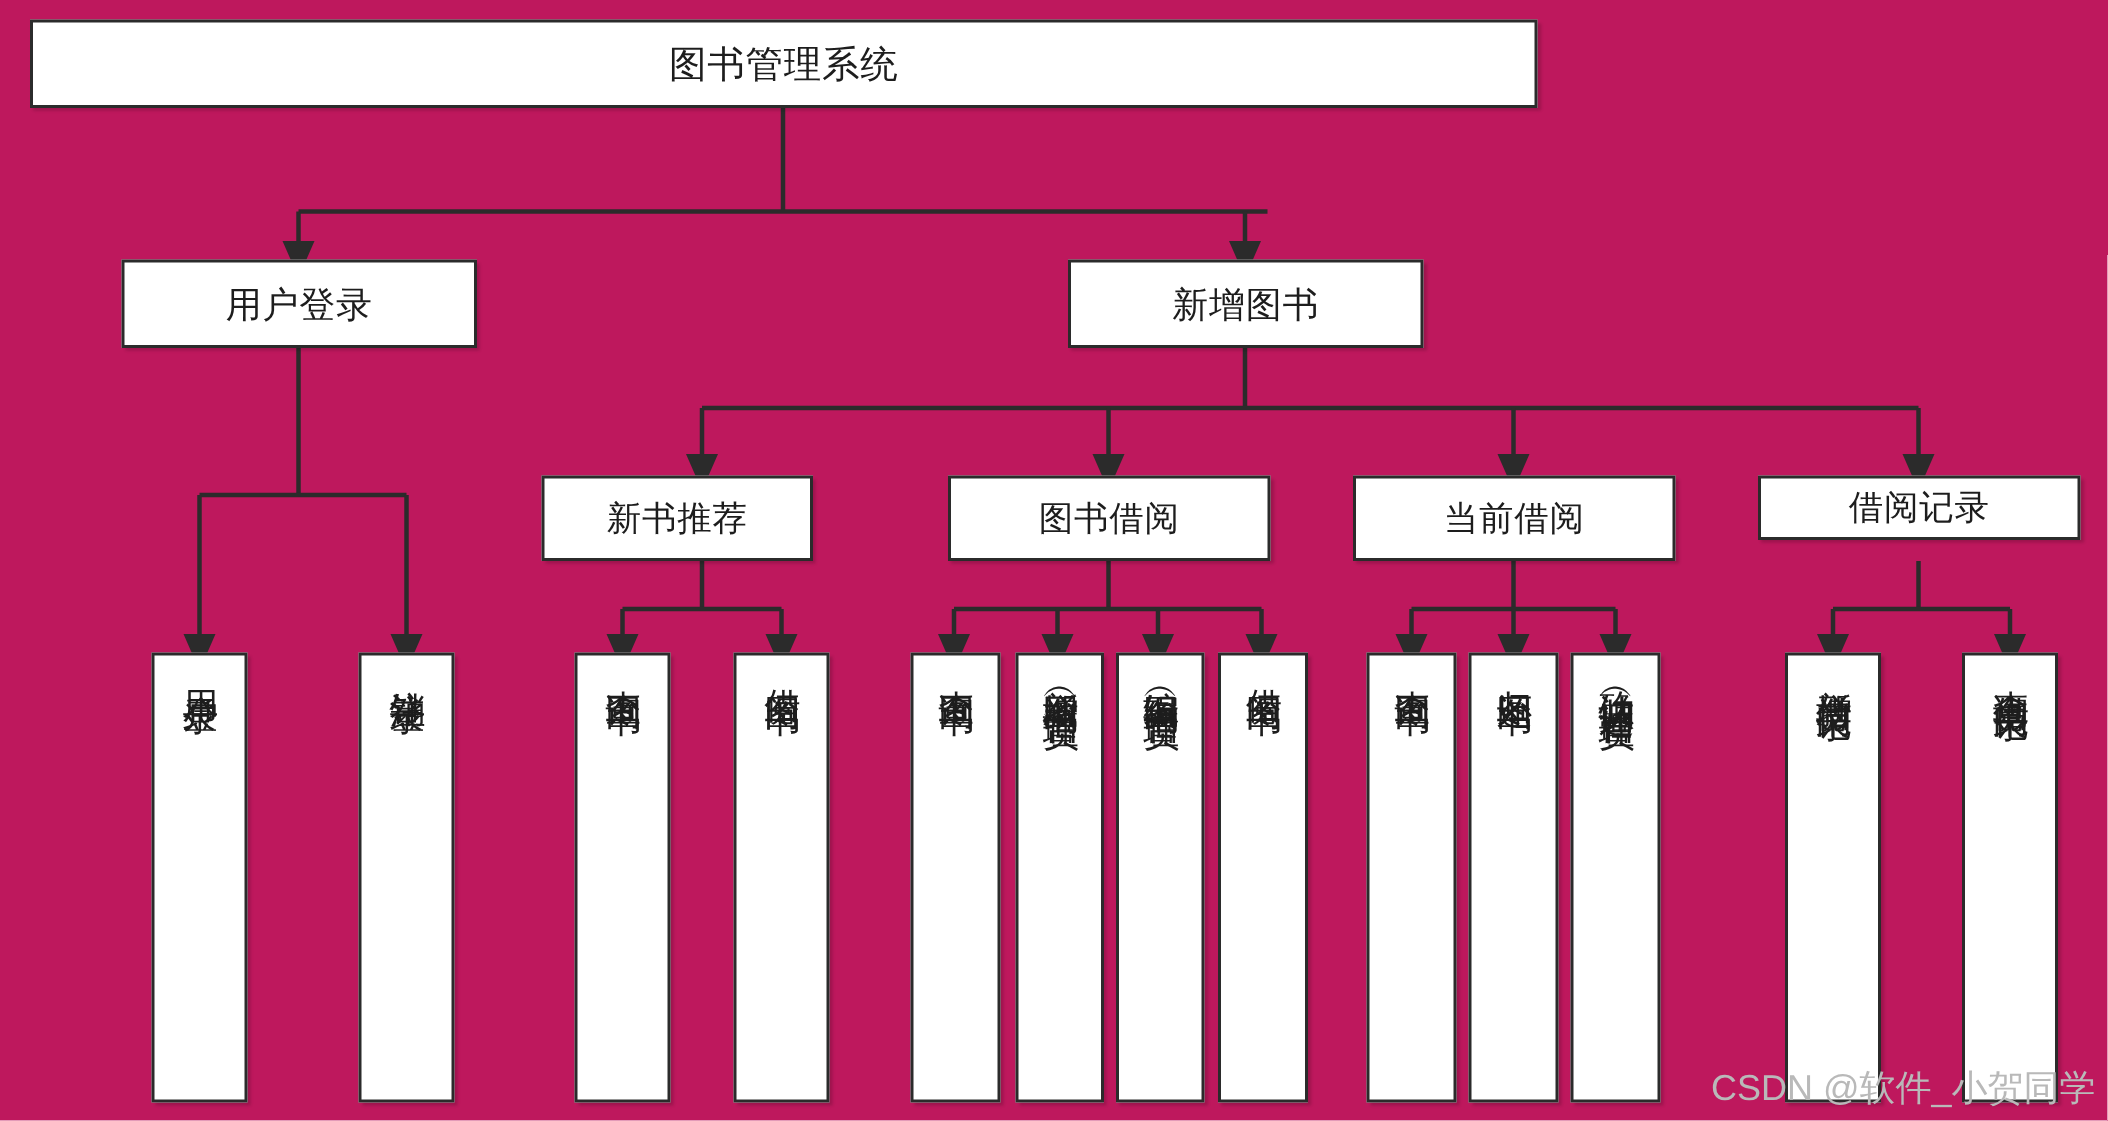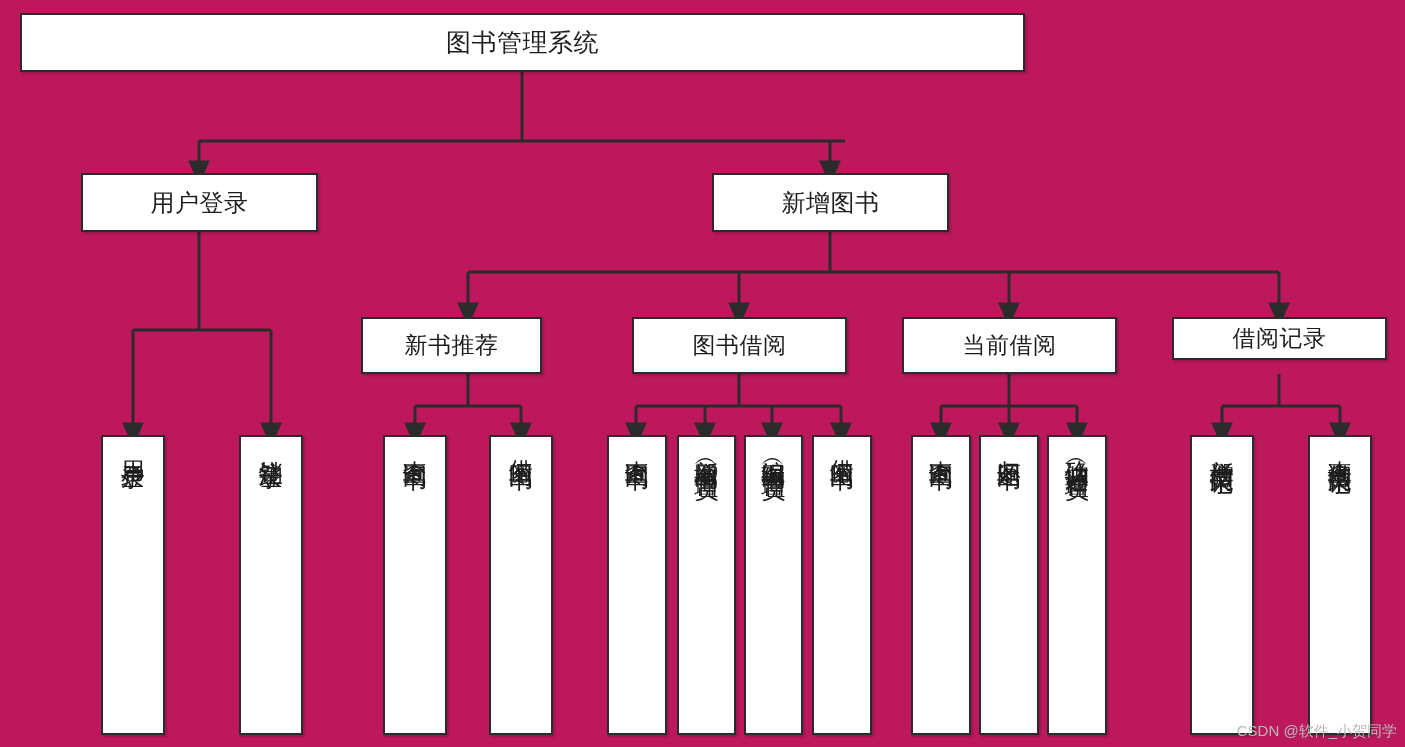--- a/index.html
+++ b/index.html
@@ -55,21 +55,21 @@
     letter-spacing: 2.5px;
   }
   .node-root .label { font-size: 25px; }
   .node-l1 .label   { font-size: 24px; }
   .node-l2 .label   { font-size: 23px; }
   .node-leaf .label { font-size: 24px; }
   #watermark {
     position: absolute;
     right: 8px;
     bottom: 6px;
-    font-size: 15px;
+    font-size: 24px;
     color: #b9b9b9;
     white-space: nowrap;
     pointer-events: none;
   }
 </style>
 </head>
 <body>
 
 <div id="canvas">
 

